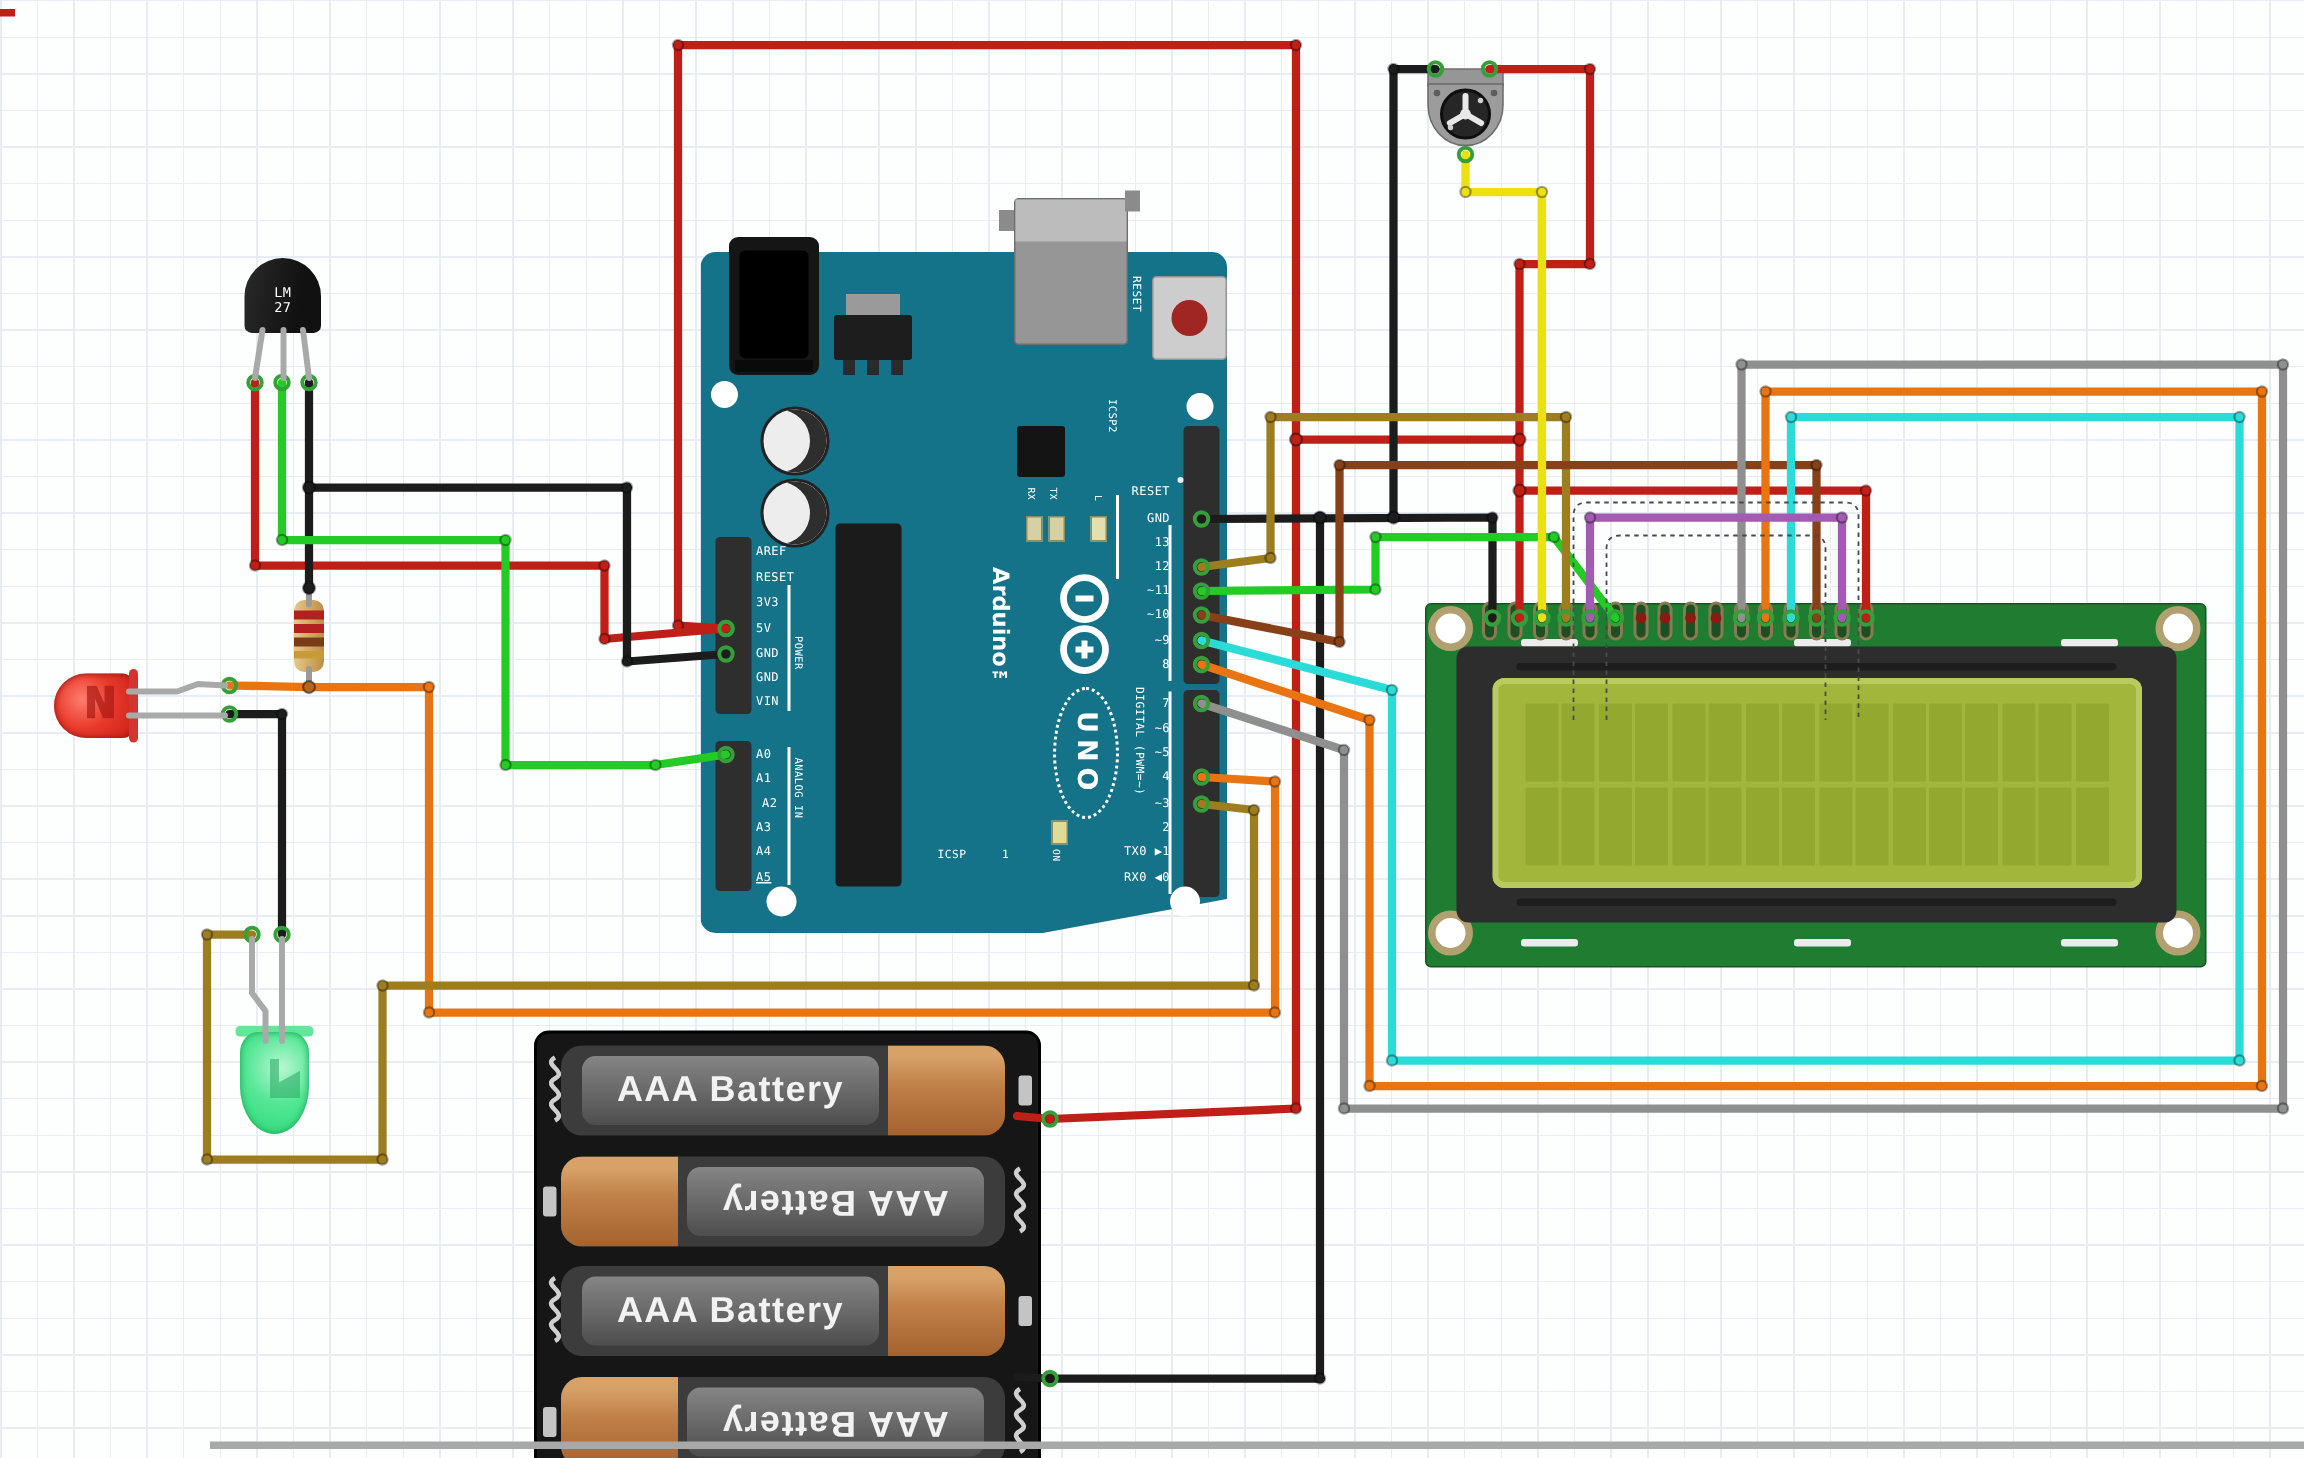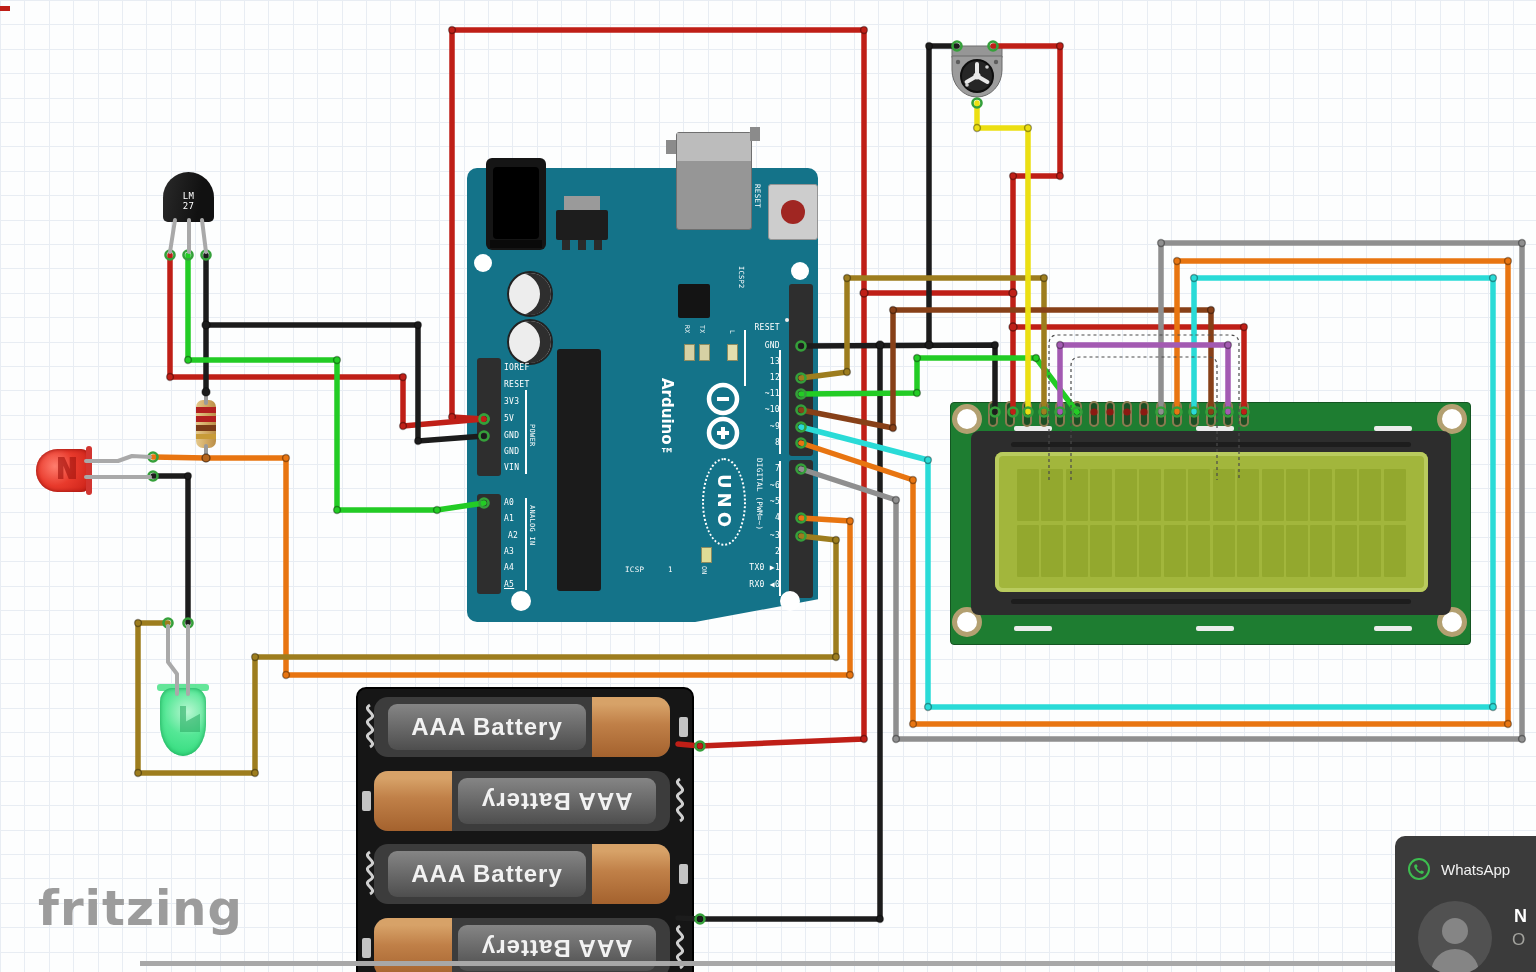--- a/index.html
+++ b/index.html
@@ -35,21 +35,20 @@
   svg.layer{position:absolute;left:0;top:0;z-index:30;}
   .comp{z-index:6;}
 </style>
 </head>
 <body>
 
 <div id="stage">
 
   <div class="abs" style="left:0;top:6px;width:10px;height:5px;background:#bf1f17;z-index:4;"></div>
 
-  <div id="fritzing-logo" class="abs">fritzing</div>
 
   <div id="arduino-board" class="abs comp"></div>
 
   <div class="abs comp" style="left:676px;top:132px;width:74px;height:96px;background:#969696;border:1px solid #6f6f6f;border-radius:3px;">
     <div class="abs" style="left:0;top:0;width:74px;height:28px;background:#bcbcbc;"></div>
   </div>
   <div class="abs comp" style="left:666px;top:140px;width:10px;height:14px;background:#8b8b8b;"></div>
   <div class="abs comp" style="left:750px;top:127px;width:10px;height:14px;background:#8b8b8b;"></div>
 
   <div class="abs comp" style="left:486px;top:158px;width:60px;height:92px;background:#151515;border-radius:6px;">
@@ -103,21 +102,21 @@
       <div class="abs silk rlabel" style="left: 736px; top: 513px; z-index: 7;">4</div>
       <div class="abs pinsq" style="left: 795.5px; top: 530.5px;"></div>
       <div class="abs silk rlabel" style="left: 736px; top: 531px; z-index: 7;">~3</div>
       <div class="abs pinsq" style="left: 795.5px; top: 546.5px;"></div>
       <div class="abs silk rlabel" style="left: 736px; top: 547px; z-index: 7;">2</div>
       <div class="abs pinsq" style="left: 795.5px; top: 562.5px;"></div>
       <div class="abs silk rlabel" style="left: 736px; top: 563px; z-index: 7;">TX0 ▶1</div>
       <div class="abs pinsq" style="left: 795.5px; top: 579.5px;"></div>
       <div class="abs silk rlabel" style="left: 736px; top: 580px; z-index: 7;">RX0 ◀0</div>
       <div class="abs pinsq" style="left: 482.5px; top: 362.5px;"></div>
-      <div class="abs silk llabel" style="left: 504px; top: 363px; z-index: 7;">IOREF</div>
+      <div class="abs silk llabel" style="left: 504px; top: 363px; z-index: 7;">AREF</div>
       <div class="abs pinsq" style="left: 482.5px; top: 379.5px;"></div>
       <div class="abs silk llabel" style="left: 504px; top: 380px; z-index: 7;">RESET</div>
       <div class="abs pinsq" style="left: 482.5px; top: 396.5px;"></div>
       <div class="abs silk llabel" style="left: 504px; top: 397px; z-index: 7;">3V3</div>
       <div class="abs pinsq" style="left: 482.5px; top: 413.5px;"></div>
       <div class="abs silk llabel" style="left: 504px; top: 414px; z-index: 7;">5V</div>
       <div class="abs pinsq" style="left: 482.5px; top: 430.5px;"></div>
       <div class="abs silk llabel" style="left: 504px; top: 431px; z-index: 7;">GND</div>
       <div class="abs pinsq" style="left: 482.5px; top: 446.5px;"></div>
       <div class="abs silk llabel" style="left: 504px; top: 447px; z-index: 7;">GND</div>
@@ -505,28 +504,14 @@
       <circle cx="1094" cy="412" r="3.6" fill="#8b1a12"></circle>
       <circle cx="1110" cy="412" r="3.6" fill="#8b1a12"></circle>
       <circle cx="1127" cy="412" r="3.6" fill="#8b1a12"></circle>
       <circle cx="1144" cy="412" r="3.6" fill="#8b1a12"></circle>
       <path d="M1049 480 L1049 344 Q1049 335 1058 335 L1230 335 Q1239 335 1239 344 L1239 480" fill="none" stroke="#4a4a4a" stroke-width="1.2" stroke-dasharray="3 3"></path>
       <path d="M1071 480 L1071 366 Q1071 357 1080 357 L1208 357 Q1217 357 1217 366 L1217 480" fill="none" stroke="#4a4a4a" stroke-width="1.2" stroke-dasharray="3 3"></path>
     </svg>
 
   <div class="abs" style="left:140px;top:961px;width:1396px;height:5px;background:#a8a8a8;z-index:35;"></div>
 
-  <div id="wa-panel" class="abs">
-    <span class="abs" style="left:13px;top:22px;width:22px;height:22px;border:2px solid #3dbd4f;border-radius:50%;box-sizing:border-box;">
-      <svg width="18" height="18" viewBox="0 0 24 24" style="position:absolute;left:0;top:0;">
-        <path d="M8 5.5c1 0 2 2 2 2.8 0 .7-.9 1.3-.9 1.9 0 1.3 3.4 4.7 4.7 4.7.6 0 1.2-.9 1.9-.9.8 0 2.8 1 2.8 2s-1.3 2.5-2.6 2.5C12 18.5 5.5 12 5.5 8.1 5.5 6.8 7 5.5 8 5.5z" fill="#3dbd4f"></path>
-      </svg>
-    </span>
-    <span class="abs" style="left:46px;top:25px;color:#f2f2f2;font-size:15px;">WhatsApp</span>
-    <div class="abs" style="left:23px;top:65px;width:74px;height:74px;border-radius:50%;background:#515151;overflow:hidden;">
-      <div style="position:absolute;left:24px;top:17px;width:26px;height:26px;border-radius:50%;background:#858585;"></div>
-      <div style="position:absolute;left:13px;top:48px;width:48px;height:30px;border-radius:24px 24px 0 0;background:#858585;"></div>
-    </div>
-    <span class="abs" style="left:119px;top:70px;color:#fff;font-size:18px;font-weight:bold;">N</span>
-    <span class="abs" style="left:117px;top:94px;color:#a3a39e;font-size:17px;">O</span>
-  </div>
 
 </div>
 
 </body></html>

